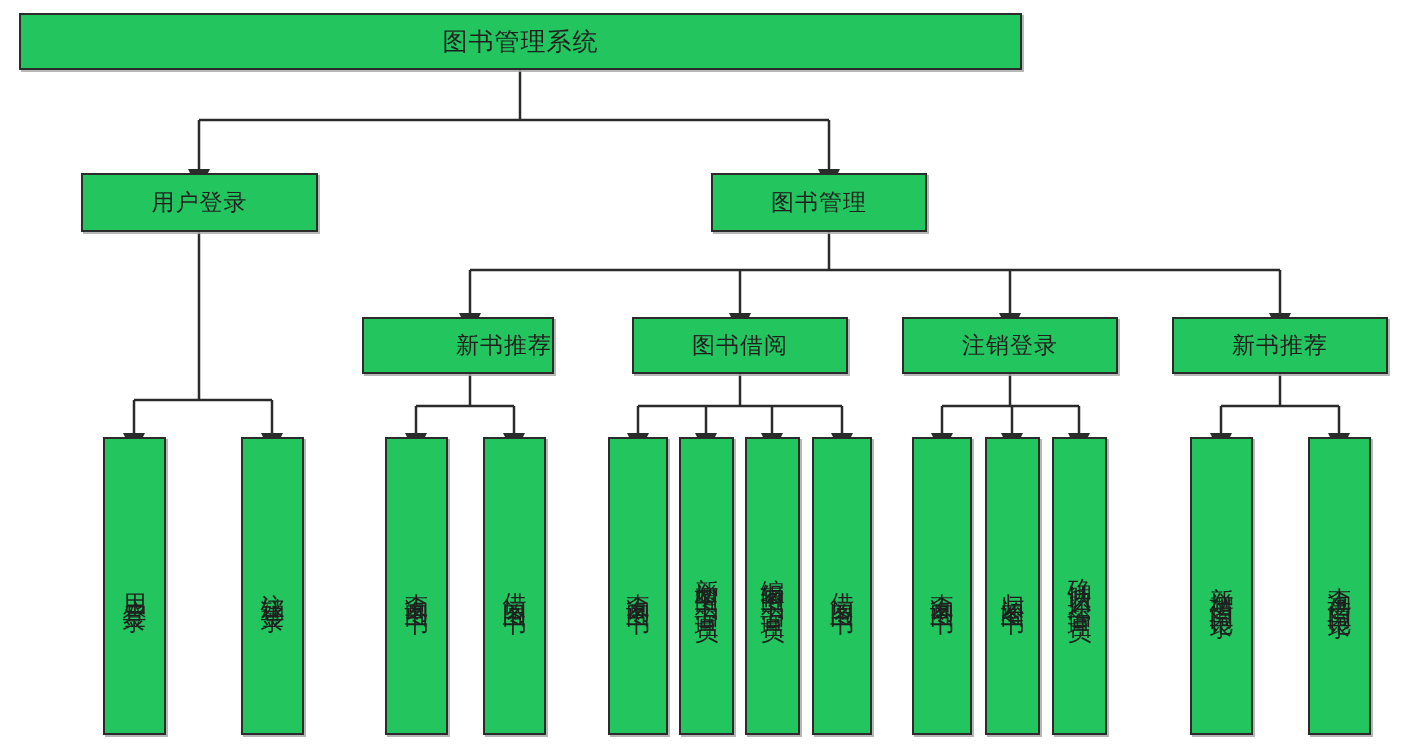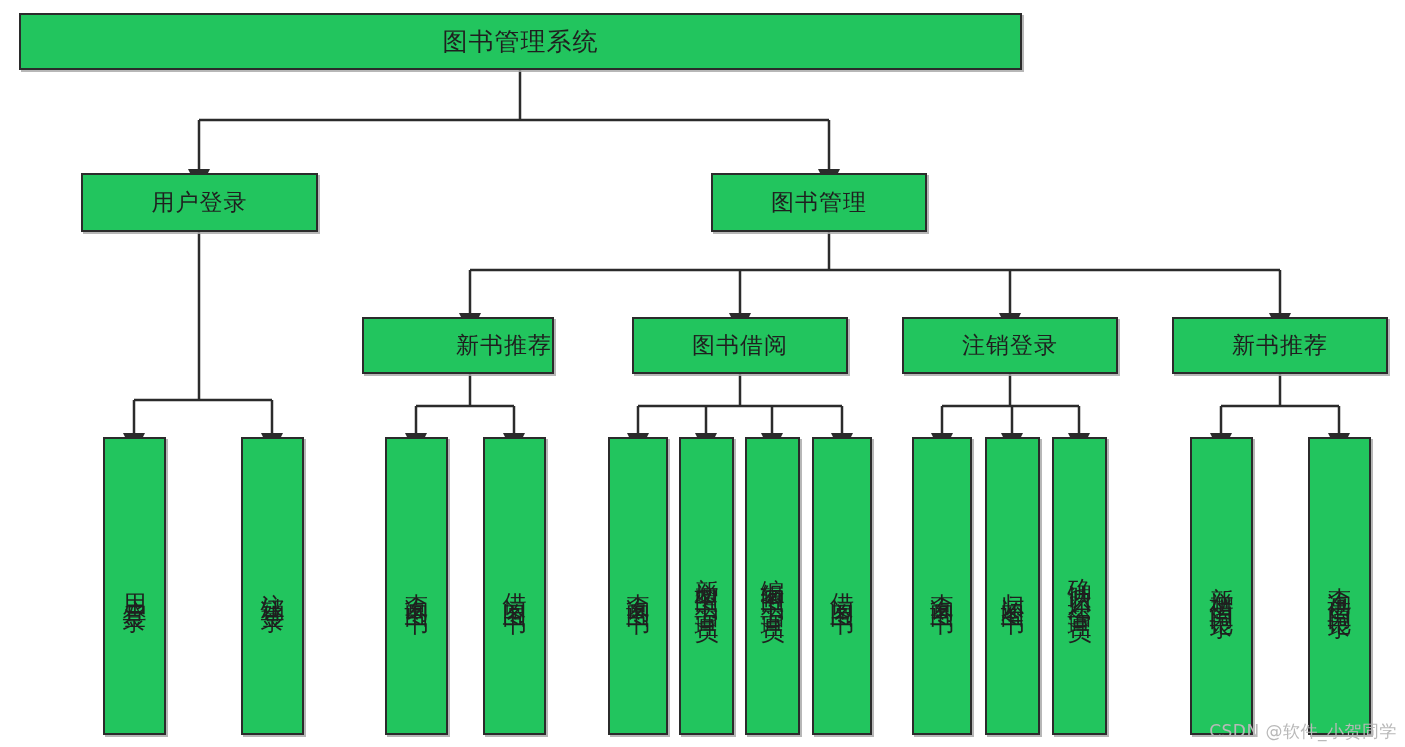--- a/index.html
+++ b/index.html
@@ -162,14 +162,13 @@
         <span class="lbl">确认归还（管理员）</span>
       </div>
       <div class="node leaf" style="left: 1190px; top: 437px; width: 63px; height: 298px;">
         <span class="lbl">新增借阅记录</span>
       </div>
       <div class="node leaf" style="left: 1308px; top: 437px; width: 63px; height: 298px;">
         <span class="lbl">查询借阅记录</span>
       </div>
     </div>
 
-  <div id="watermark">CSDN @软件_小贺同学</div>
 </div>
 
 </body></html>

